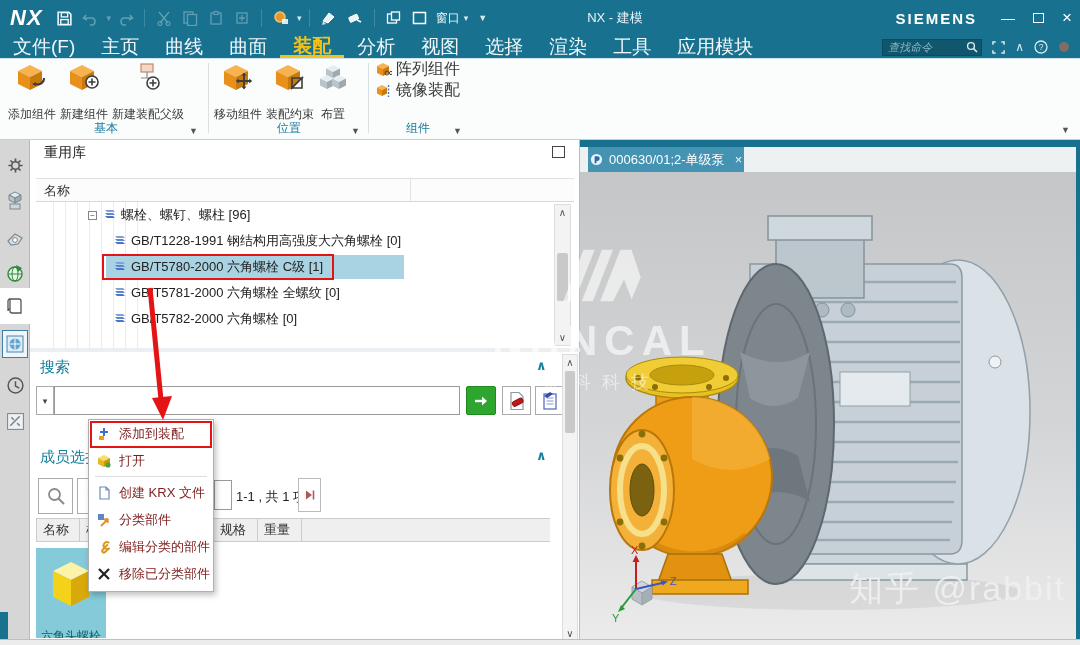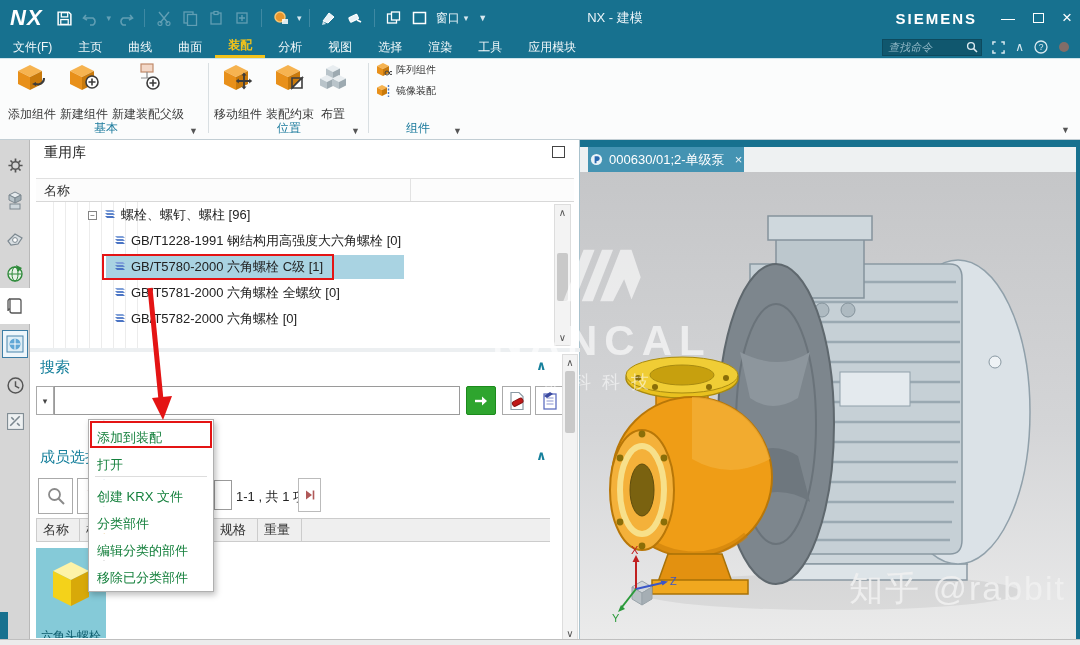--- a/index.html
+++ b/index.html
@@ -17,37 +17,37 @@
   .win-label{font-size:12px;color:#eaf4f8;margin-left:2px;}
   .dd{font-size:9px;color:#d7e8ef;margin-left:2px;}
   .tb-title{position:absolute;left:540px;top:0;height:36px;display:flex;align-items:center;font-size:13px;color:#eaf4f8;transform:translateX(-50%);left:615px;}
   .tb-right{position:absolute;right:8px;top:0;height:36px;display:flex;align-items:center;gap:14px;}
   .brand{font-weight:bold;font-size:15px;letter-spacing:2px;color:#fff;}
   .winctl{display:flex;align-items:center;gap:18px;margin-left:10px;}
   .winctl span{font-size:14px;color:#fff;cursor:default;}
   .maxbox{width:11px;height:10px;border:1.5px solid #fff;display:inline-block;}
 
   
-  .menubar{left:0;top:36px;width:1080px;height:22px;background:#17718f;display:flex;align-items:stretch;color:#f2f8fa;font-size:12px;}
+  .menubar{left:0;top:36px;width:1080px;height:22px;background:#17718f;display:flex;align-items:stretch;color:#f2f8fa;font-size:19px;}
   .menu-item{padding:0 13px;display:flex;align-items:center;cursor:default;}
   .menu-item.active{color:#f2c21a;border-bottom:3px solid #f2c21a;font-weight:bold;}
   .mb-right{position:absolute;right:10px;top:36px;height:22px;display:flex;align-items:center;gap:10px;}
   .cmd-search{width:100px;height:17px;background:#10576e;border:1px solid #0d4a5e;display:flex;align-items:center;padding:0 3px;}
   .cmd-search input{flex:1;min-width:0;background:transparent;border:none;outline:none;color:#d6e7ee;font-size:11px;font-style:italic;}
   .cmd-search input::placeholder{color:#8fb7c5;}
   .mb-ico{color:#d8e9f0;font-size:12px;}
 
   
   .ribbon{left:0;top:58px;width:1080px;height:82px;background:#fbfcfc;border-top:1px solid #cfe4ec;border-bottom:1px solid #c2ced4;}
   .rgroup{position:absolute;top:0;height:80px;}
   .rbtns{display:flex;align-items:flex-start;}
   .rbtn{display:flex;flex-direction:column;align-items:center;justify-content:flex-start;padding:3px 2px 0 2px;cursor:default;}
   .rbtn .lbl{font-size:12px;color:#3a3a3a;margin-top:14px;white-space:nowrap;}
   .rsmall{display:flex;align-items:center;gap:4px;height:21px;padding:0 4px;cursor:default;}
-  .rsmall .lbl{font-size:10px;color:#3a3a3a;white-space:nowrap;}
+  .rsmall .lbl{font-size:16px;color:#3a3a3a;white-space:nowrap;}
   .glabel{position:absolute;bottom:2px;left:0;right:0;text-align:center;font-size:12px;color:#1b7a9c;}
   .gdrop{position:absolute;bottom:3px;font-size:9px;color:#555;}
   .rsep{position:absolute;top:4px;width:1px;height:70px;background:#d9dfe2;}
 
   
   .sidestrip{left:0;top:140px;width:30px;height:505px;background:#d6d6d6;border-right:1px solid #b9b9b9;}
   .sicon{position:absolute;left:0;width:30px;height:34px;display:flex;align-items:center;justify-content:center;}
   .sicon.active{background:#fff;}
   .sicon.framed{border:1px solid #3d7ea6;background:#eef6fb;width:26px;left:2px;height:28px;}
 
@@ -74,21 +74,21 @@
   .green-btn{background:#2ea52e;border:1px solid #1c8a1c;border-radius:2px;}
   .pag-txt{font-size:13px;color:#222;white-space:nowrap;}
   .tbl-hdr{position:absolute;display:flex;font-size:13px;color:#333;}
   .tbl-cell{height:24px;background:#efefef;border:1px solid #ccc;border-left:none;display:flex;align-items:center;padding:0 6px;}
   .tbl-cell:first-child{border-left:1px solid #ccc;}
   .thumb{position:absolute;left:6px;top:408px;width:70px;height:90px;background:#85cad8;overflow:hidden;}
   .thumb .cap{position:absolute;left:0;right:0;bottom:-7px;text-align:center;font-size:12px;color:#0b5b6b;}
 
   
   .ctxmenu{left:88px;top:419px;width:126px;height:173px;background:#fff;border:1px solid #b0b0b0;box-shadow:2px 3px 6px rgba(0,0,0,.25);z-index:50;}
-  .cm-item{position:relative;height:27px;display:flex;align-items:flex-start;font-size:13px;color:#15803d;padding-left:8px;gap:8px;white-space:nowrap;flex-direction:column;}
+  .cm-item{position:relative;height:27px;display:flex;align-items:center;font-size:13px;color:#7f1d1d;padding-left:8px;gap:8px;white-space:nowrap;}
   .cm-sep{height:1px;background:#ddd;margin:2px 6px;}
   .cm-red{position:absolute;left:1px;top:1px;width:122px;height:27px;border:2px solid #e41414;z-index:5;}
 
   
   .vp-teal{left:580px;top:140px;width:500px;height:7px;background:#17718f;}
   .tabbar{left:580px;top:147px;width:500px;height:25px;background:#eef1f2;}
   .doc-tab{position:absolute;left:8px;top:0;height:25px;background:#4493b2;display:flex;align-items:center;gap:6px;padding:0 2px;color:#fff;font-size:13px;white-space:nowrap;}
   .tab-close{font-size:13px;color:#eaf4f8;margin-left:4px;}
   .view3d{left:580px;top:172px;width:500px;height:468px;background:linear-gradient(#c5c6c8,#d4d5d7 55%,#ebebeb);overflow:hidden;}
   .credit{position:absolute;right:14px;bottom:28px;font-size:34px;color:rgba(240,240,240,.88);letter-spacing:2px;}

